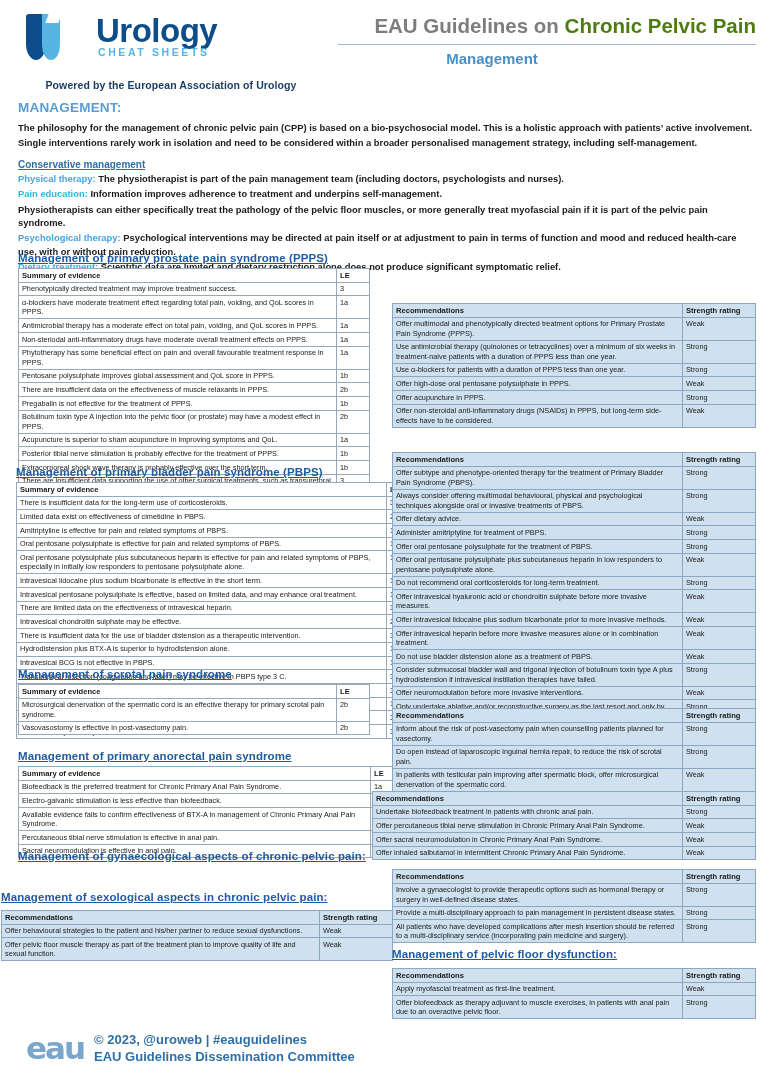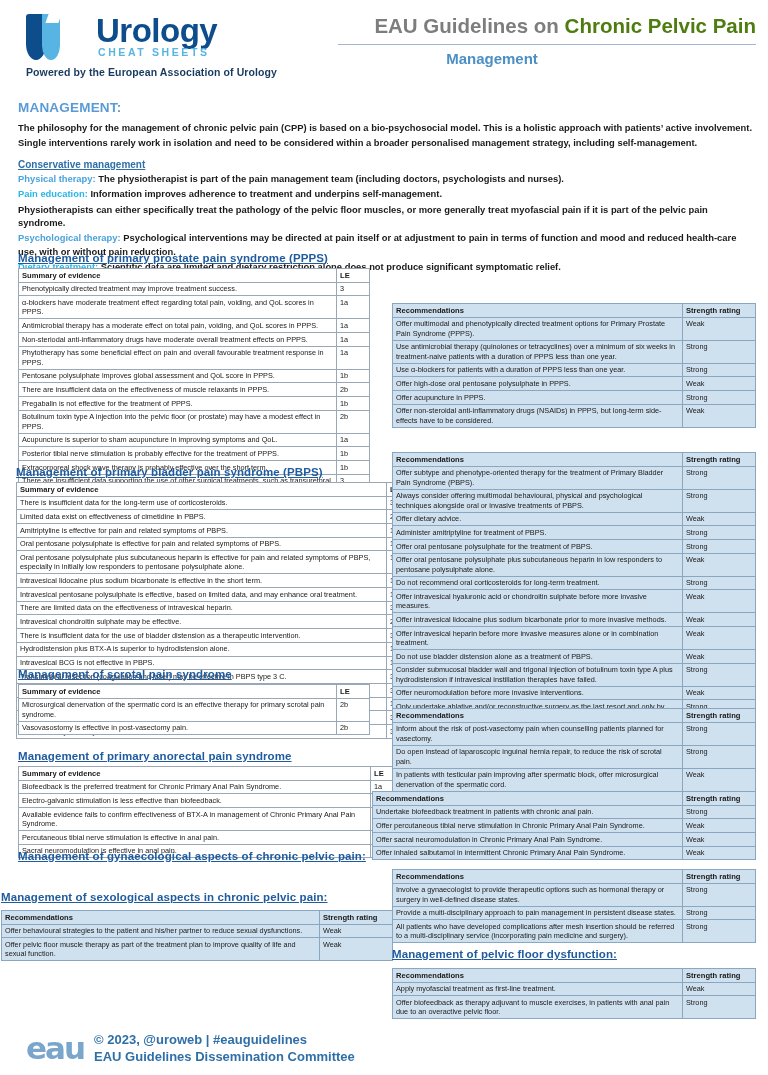--- a/index.html
+++ b/index.html
@@ -81,21 +81,22 @@
     color: #57b4e3;
     letter-spacing: 2.6px;
     line-height: 12px;
     margin-top: -2px;
     margin-left: 2px;
   }
   .logo-powered {
     font-size: 10.5px;
     font-weight: bold;
     color: #173a5e;
-    margin-top: 6px;
+    text-align: center;
+    margin-top: 19px;
     letter-spacing: 0.1px;
   }
   .title-block {
     position: absolute;
     left: 328px;
     top: 14px;
     right: 12px;
   }
   .title-main {
     font-size: 20.5px;

